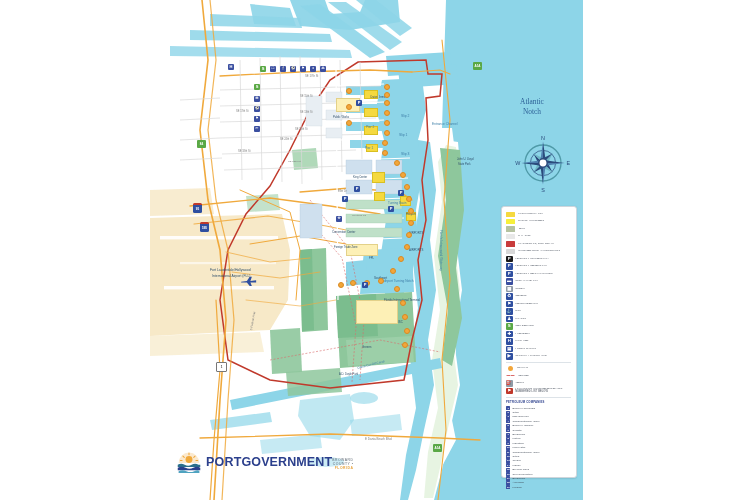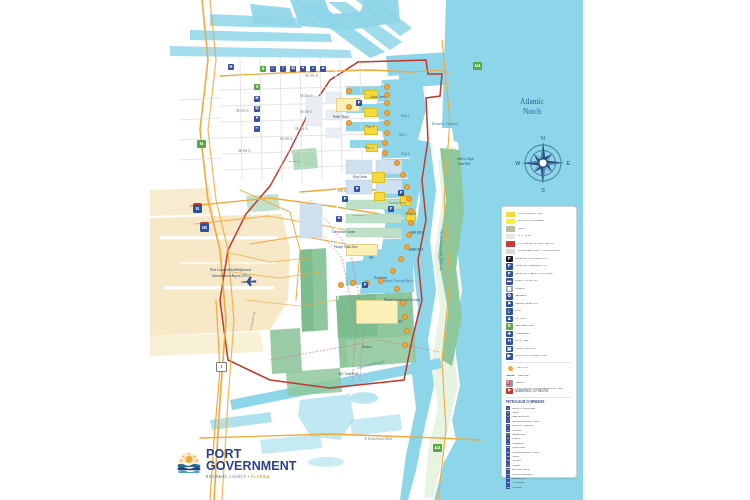--- a/index.html
+++ b/index.html
@@ -33,21 +33,21 @@
   .lg-div{height:.5px;background:#dde3e8;margin:2.6px 2px 2.6px 0;}
   .lg-head{font-size:2.8px;font-weight:bold;color:#2b3f8c;letter-spacing:.18px;margin-bottom:2px;}
   .pet-row{display:flex;align-items:center;height:4.4px;}
   .pet-n{width:4.4px;height:4.1px;background:#3b4fa0;color:#fff;font-size:2.5px;font-weight:bold;
     display:flex;align-items:center;justify-content:center;margin-right:2.2px;flex:0 0 auto;border-radius:.5px;}
   .pet-tx{font-size:2.5px;color:#3a4350;letter-spacing:.1px;white-space:nowrap;}
 
   
   #logo{position:absolute;left:176px;top:446px;width:120px;height:34px;z-index:40;display:flex;align-items:center;}
   #logomark{width:26px;height:26px;flex:0 0 auto;margin-right:4px;}
-  #logotext{display:flex;flex-direction:column;justify-content:center;}
+  #logotext{display:flex;flex-direction:row;justify-content:center;text-align:right;}
   #logotext .l1{font-size:12.5px;font-weight:bold;color:#2b3f8c;line-height:1.02;letter-spacing:.2px;}
   #logotext .l2{font-size:12.5px;font-weight:bold;color:#2b3f8c;line-height:1.02;letter-spacing:.1px;}
   #logotext .l3{font-size:3.4px;color:#5d6773;letter-spacing:.55px;margin-top:1.5px;}
   #logotext .l3 b{color:#e8a33d;font-weight:bold;}
 
   
   .mlbl{position:absolute;z-index:28;white-space:nowrap;pointer-events:none;}
   .t-water{color:#3f7fa8;}
   .t-street{color:#7d7d7d;}
   .t-place{color:#2f4f6b;}

